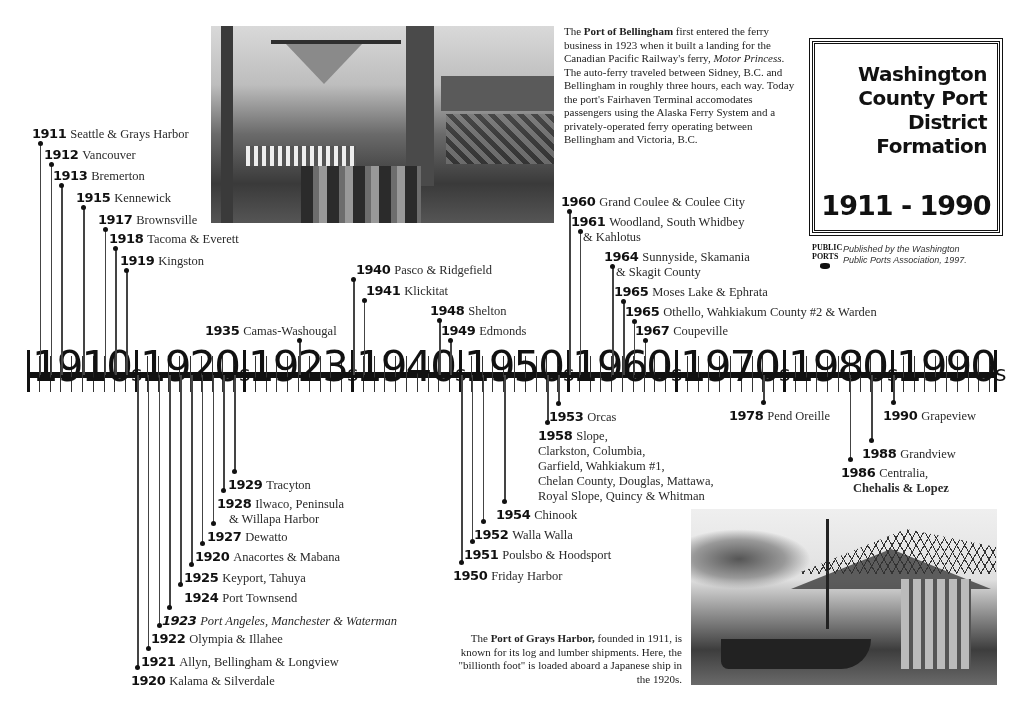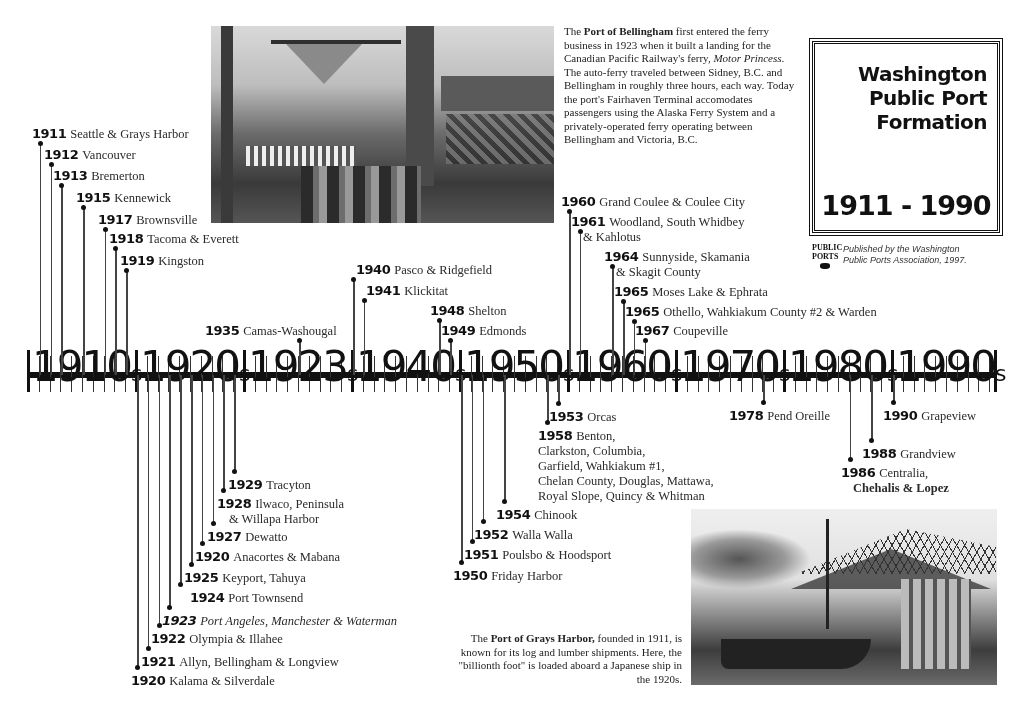--- a/index.html
+++ b/index.html
@@ -36,21 +36,22 @@
   <div class="abs" style="left:90px;top:140px;width:120px;height:57px;background:repeating-linear-gradient(90deg,#2b2b2b 0 12px,#6d6d6d 12px 18px,#999 18px 26px);"></div>
 </div>
 
 <div class="caption" style="left:564px;top:25px;width:235px;">
   <span>The </span><b>Port of Bellingham</b><span> first entered the ferry business in 1923 when it built a landing for the Canadian Pacific Railway's ferry, </span><i>Motor Princess</i><span>. The auto-ferry traveled between Sidney, B.C. and Bellingham in roughly three hours, each way. Today the port's Fairhaven Terminal accomodates passengers using the Alaska Ferry System and a privately-operated ferry operating between Bellingham and Victoria, B.C.</span>
 </div>
 
 <div class="titlebox">
   <div class="title">
     <div>Washington</div>
-    <div>Public Port</div>
+    <div>County Port</div>
+    <div>District</div>
     <div>Formation</div>
   </div>
   <div class="range">1911 - 1990</div>
 </div>
 
 <div class="logo">
   <div>PUBLIC</div>
   <div>PORTS</div>
   <div style="width:10px;height:6px;background:#111;margin:2px 0 0 8px;border-radius:40%;"></div>
 </div>
@@ -241,39 +242,39 @@
     <div class="dot" style="left: 210.6px; top: 521px;"></div>
     <div class="ev" style="left: 207px; top: 529px;"><span class="yr">1927</span><span>Dewatto</span></div>
     <div class="stem" style="left: 201.8px; top: 375px; height: 168px;"></div>
     <div class="dot" style="left: 199.8px; top: 541px;"></div>
     <div class="ev" style="left: 195px; top: 549px;"><span class="yr">1920</span><span>Anacortes &amp; Mabana</span></div>
     <div class="stem" style="left: 191px; top: 375px; height: 189px;"></div>
     <div class="dot" style="left: 189px; top: 562px;"></div>
     <div class="ev" style="left: 184px; top: 570px;"><span class="yr">1925</span><span>Keyport, Tahuya</span></div>
     <div class="stem" style="left: 180.2px; top: 375px; height: 209px;"></div>
     <div class="dot" style="left: 178.2px; top: 582px;"></div>
-    <div class="ev" style="left: 190px; top: 590px;"><span class="yr">1924</span><span>Port Townsend</span></div>
+    <div class="ev" style="left: 184px; top: 590px;"><span class="yr">1924</span><span>Port Townsend</span></div>
     <div class="stem" style="left: 169.4px; top: 375px; height: 232px;"></div>
     <div class="dot" style="left: 167.4px; top: 605px;"></div>
     <div class="ev" style="left: 162px; top: 613px; font-style: italic;"><span class="yr">1923</span><span>Port Angeles, Manchester &amp; Waterman</span></div>
     <div class="stem" style="left: 158.6px; top: 375px; height: 250px;"></div>
     <div class="dot" style="left: 156.6px; top: 623px;"></div>
     <div class="ev" style="left: 151px; top: 631px;"><span class="yr">1922</span><span>Olympia &amp; Illahee</span></div>
     <div class="stem" style="left: 147.8px; top: 375px; height: 273px;"></div>
     <div class="dot" style="left: 145.8px; top: 646px;"></div>
     <div class="ev" style="left: 141px; top: 654px;"><span class="yr">1921</span><span>Allyn, Bellingham &amp; Longview</span></div>
     <div class="stem" style="left: 137px; top: 375px; height: 292px;"></div>
     <div class="dot" style="left: 135px; top: 665px;"></div>
     <div class="ev" style="left: 131px; top: 673px;"><span class="yr">1920</span><span>Kalama &amp; Silverdale</span></div>
     <div class="stem" style="left: 558.2px; top: 375px; height: 28px;"></div>
     <div class="dot" style="left: 556.2px; top: 401px;"></div>
     <div class="ev" style="left: 549px; top: 409px;"><span class="yr">1953</span><span>Orcas</span></div>
     <div class="stem" style="left: 547.4px; top: 375px; height: 47px;"></div>
     <div class="dot" style="left: 545.4px; top: 420px;"></div>
-    <div class="ev" style="left: 538px; top: 428px;"><span class="yr">1958</span><span>Benton,</span><div>Clarkston, Columbia,</div><div>Garfield, Wahkiakum #1,</div><div>Chelan County, Douglas, Mattawa,</div><div>Royal Slope, Quincy &amp; Whitman</div></div>
+    <div class="ev" style="left: 538px; top: 428px;"><span class="yr">1958</span><span>Slope,</span><div>Clarkston, Columbia,</div><div>Garfield, Wahkiakum #1,</div><div>Chelan County, Douglas, Mattawa,</div><div>Royal Slope, Quincy &amp; Whitman</div></div>
     <div class="stem" style="left: 504.2px; top: 375px; height: 126px;"></div>
     <div class="dot" style="left: 502.2px; top: 499px;"></div>
     <div class="ev" style="left: 496px; top: 507px;"><span class="yr">1954</span><span>Chinook</span></div>
     <div class="stem" style="left: 482.6px; top: 375px; height: 146px;"></div>
     <div class="dot" style="left: 480.6px; top: 519px;"></div>
     <div class="ev" style="left: 474px; top: 527px;"><span class="yr">1952</span><span>Walla Walla</span></div>
     <div class="stem" style="left: 471.8px; top: 375px; height: 166px;"></div>
     <div class="dot" style="left: 469.8px; top: 539px;"></div>
     <div class="ev" style="left: 464px; top: 547px;"><span class="yr">1951</span><span>Poulsbo &amp; Hoodsport</span></div>
     <div class="stem" style="left: 461px; top: 375px; height: 187px;"></div>

